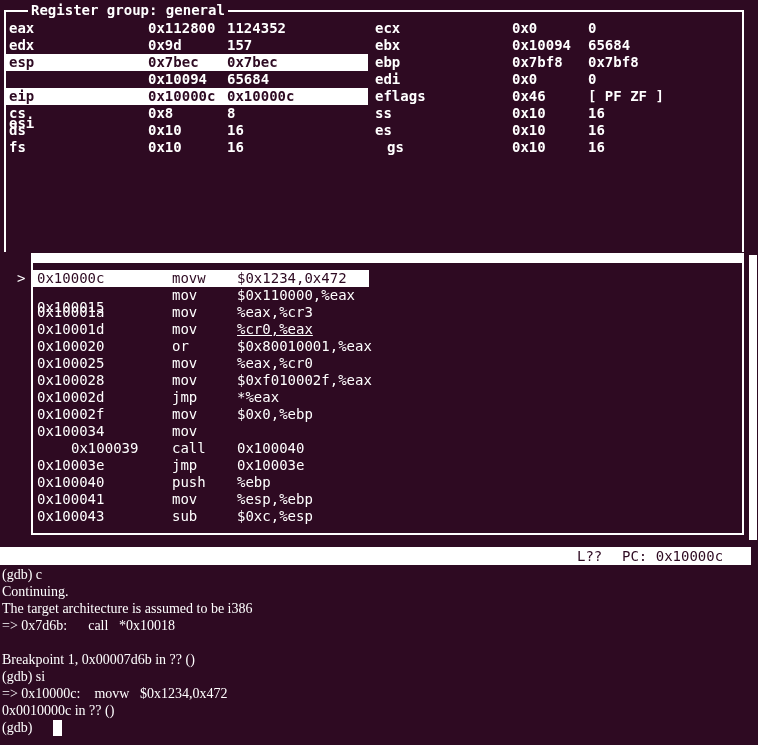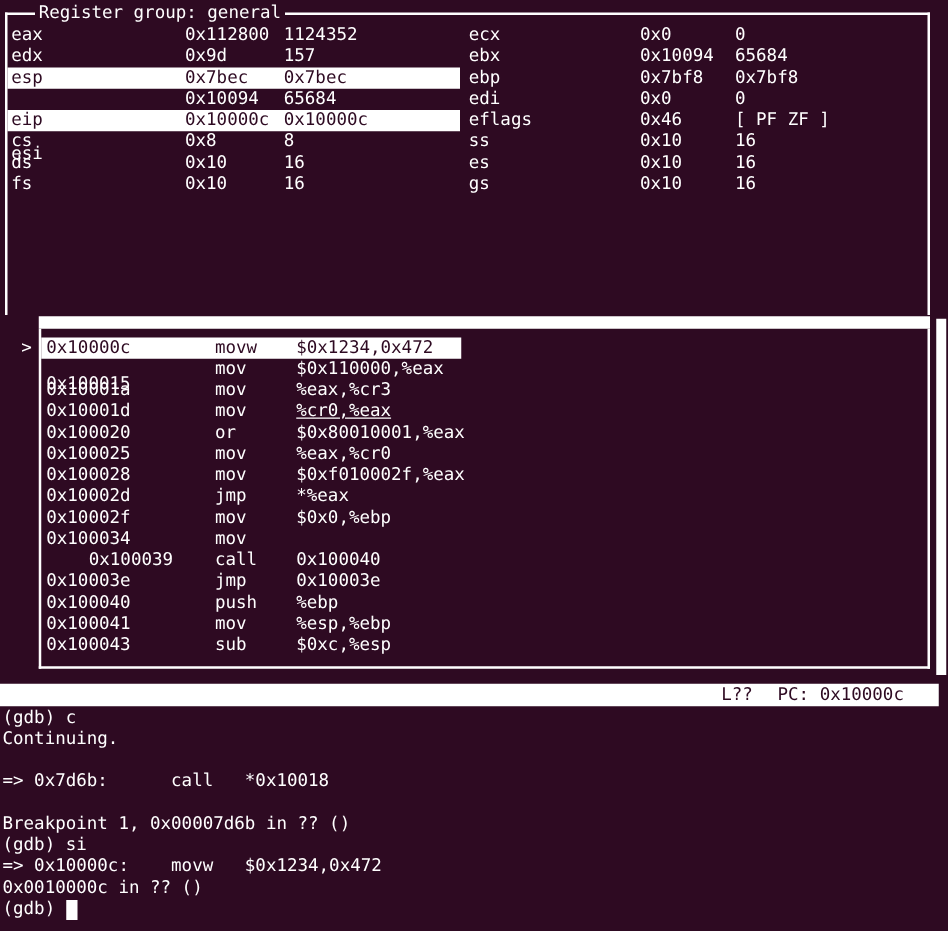--- a/index.html
+++ b/index.html
@@ -24,21 +24,21 @@
     background:#2e0a22;padding:0 3px;white-space:pre;
   }
   #cursor{
     position:absolute;left:53px;top:720px;width:9px;height:16px;
     background:#ffffff;
   }
 </style>
 </head>
 <body style="background: rgb(46, 10, 34);">
 
-<div class="abs" style="left:0;top:0;width:758px;height:253px;">
+<div class="abs" style="left:0;top:0;width:758px;height:253px;font-weight:bold;">
   <div class="wline" style="left:4px;top:10px;width:740px;height:2px;"></div>
   <div class="wline" style="left:4px;top:10px;width:2px;height:242px;"></div>
   <div class="wline" style="left:742px;top:10px;width:2px;height:242px;"></div>
   <span id="title-reg">Register group: general</span>
   <div id="reg-rows">
       <div class="row" style="top: 20px;">
         <span class="cell" style="left: 9px; top: 0px;">eax</span>
         <span class="cell" style="left: 148px; top: 0px;">0x112800</span>
         <span class="cell" style="left: 227px; top: 0px;">1124352</span>
         <span class="cell" style="left: 375px; top: 0px;">ecx</span>
@@ -92,21 +92,21 @@
         <span class="cell" style="left: 148px; top: 0px;">0x10</span>
         <span class="cell" style="left: 227px; top: 0px;">16</span>
         <span class="cell" style="left: 375px; top: 0px;">es</span>
         <span class="cell" style="left: 512px; top: 0px;">0x10</span>
         <span class="cell" style="left: 588px; top: 0px;">16</span>
       </div>
       <div class="row" style="top: 139px;">
         <span class="cell" style="left: 9px; top: 0px;">fs</span>
         <span class="cell" style="left: 148px; top: 0px;">0x10</span>
         <span class="cell" style="left: 227px; top: 0px;">16</span>
-        <span class="cell" style="left: 375px; top: 0px;">gs</span>
+        <span class="cell" style="left: 387px; top: 0px;">gs</span>
         <span class="cell" style="left: 512px; top: 0px;">0x10</span>
         <span class="cell" style="left: 588px; top: 0px;">16</span>
       </div>
     </div>
 </div>
 
 <div class="abs" style="left:0;top:250px;width:758px;height:295px;">
   <div class="wline" style="left:31px;top:3px;width:713px;height:10px;"></div>
   <div class="wline" style="left:749px;top:5px;width:8px;height:285px;"></div>
   <div class="wline" style="left:31px;top:13px;width:2px;height:272px;"></div>
@@ -190,23 +190,24 @@
         <span class="cell" style="left: 237px; top: 0px;">$0xc,%esp</span>
       </div>
     </div>
 </div>
 
 <div id="status-bar">
   <span class="cell" style="left:577px;top:0;line-height:18px;">L??</span>
   <span class="cell" style="left:622px;top:0;line-height:18px;">PC: 0x10000c</span>
 </div>
 
-<div id="console-out" class="abs" style="left:0;top:566px;width:708px;height:179px;">
+<div id="console-out" class="abs" style="left:0;top:566px;width:708px;height:179px;font-family:Liberation Serif, serif;">
     <div class="cell" style="left: 2px; top: 0px;">(gdb) c</div>
     <div class="cell" style="left: 2px; top: 17px;">Continuing.</div>
+    <div class="cell" style="left: 2px; top: 34px;">The target architecture is assumed to be i386</div>
     <div class="cell" style="left: 2px; top: 51px;">=&gt; 0x7d6b:      call   *0x10018</div>
     <div class="cell" style="left: 2px; top: 68px;"></div>
     <div class="cell" style="left: 2px; top: 85px;">Breakpoint 1, 0x00007d6b in ?? ()</div>
     <div class="cell" style="left: 2px; top: 102px;">(gdb) si</div>
     <div class="cell" style="left: 2px; top: 119px;">=&gt; 0x10000c:    movw   $0x1234,0x472</div>
     <div class="cell" style="left: 2px; top: 136px;">0x0010000c in ?? ()</div>
     <div class="cell" style="left: 2px; top: 153px;">(gdb) </div>
   </div>
 <div id="cursor"></div>
 

